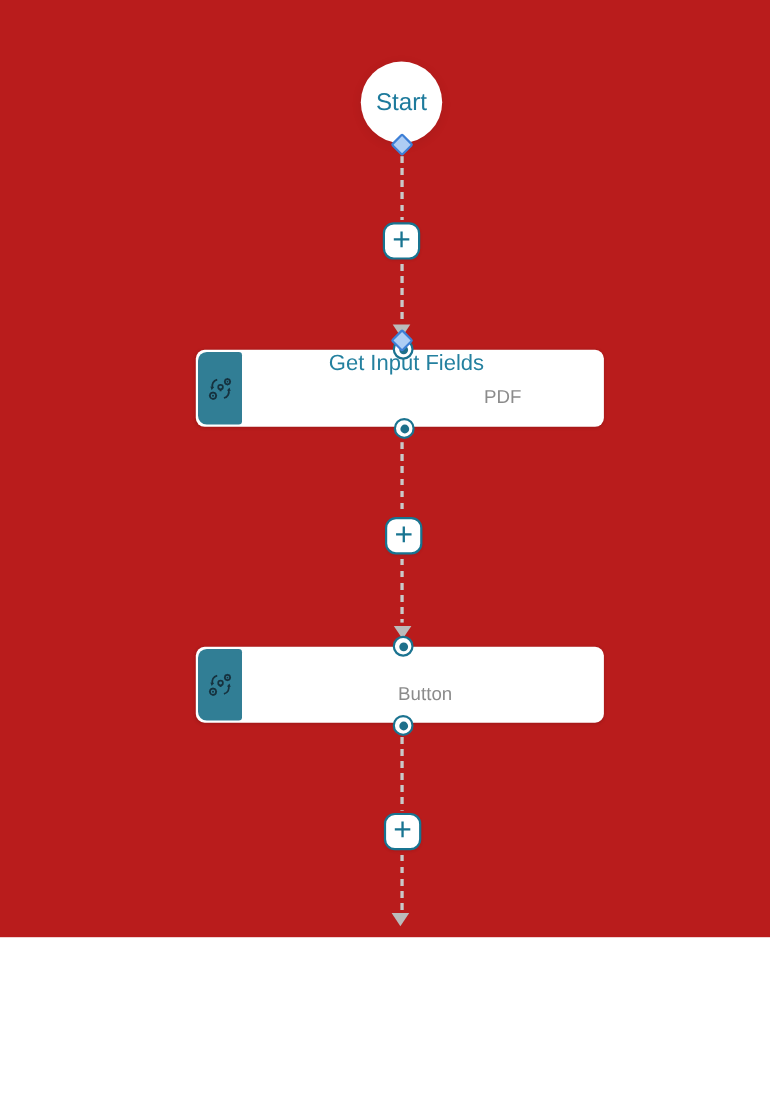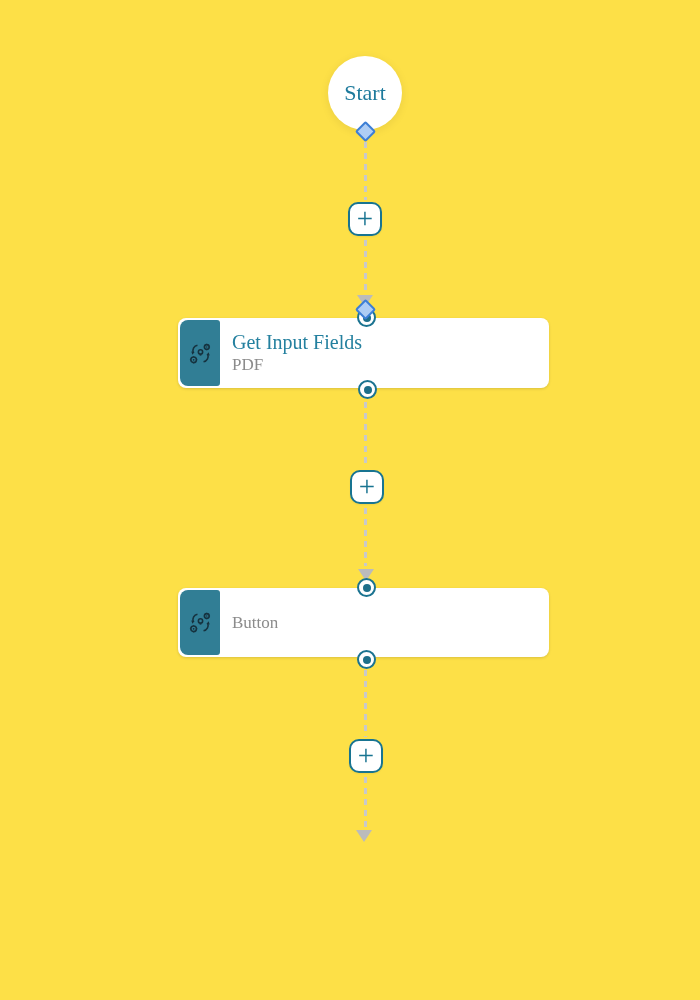--- a/index.html
+++ b/index.html
@@ -1,18 +1,18 @@
 <!DOCTYPE html>
 <html><head>
 <meta charset="utf-8">
 <style>
   html,body{margin:0;padding:0;}
   #canvas{
-    position:relative;width:700px;height:1000px;background:#fde047;
-    overflow:hidden;font-family:Liberation Serif, serif;
+    position:relative;width:700px;height:852px;background:#b91c1c;
+    overflow:hidden;font-family:Liberation Sans, sans-serif;
   }
   
   .terminal{
     position:absolute;width:74px;height:74px;border-radius:50%;background:#ffffff;
     display:flex;align-items:center;justify-content:center;
     color:#1d7a9c;font-size:22px;box-shadow:0 2px 10px rgba(0,0,0,0.08);z-index:2;
   }
   #start-node{left:328px;top:56px;}
   #end-node{left:327px;top:847px;}
   
@@ -70,24 +70,24 @@
     border-radius:8px;box-shadow:0 1px 3px rgba(0,0,0,0.14);z-index:2;cursor:pointer;
   }
   #step-card-1{top:318px;}
   #step-card-2{top:588px;height:69px;}
   .step-iconblock{
     position:absolute;left:2px;top:2px;bottom:2px;width:40px;background:#317e95;
     border-radius:8px 3px 3px 8px;display:flex;align-items:center;justify-content:center;
   }
   .step-text{
     position:absolute;left:54px;top:0;bottom:0;right:8px;
-    display:flex;flex-direction:column;justify-content:center;
+    display:flex;flex-direction:row;justify-content:center;
   }
   .step-title{color:#24809f;font-size:20px;font-weight:500;line-height:24px;white-space:nowrap;}
-  .step-subtitle{color:#8b8b8b;font-size:17px;line-height:22px;white-space:nowrap;}
+  .step-subtitle{color:#8b8b8b;font-size:17px;line-height:22px;white-space:nowrap;margin-top:32px;}
 </style>
 </head>
 <body>
 
 <div id="canvas">
 
   <div class="terminal" id="start-node">
     <span>Start</span>
   </div>
 

